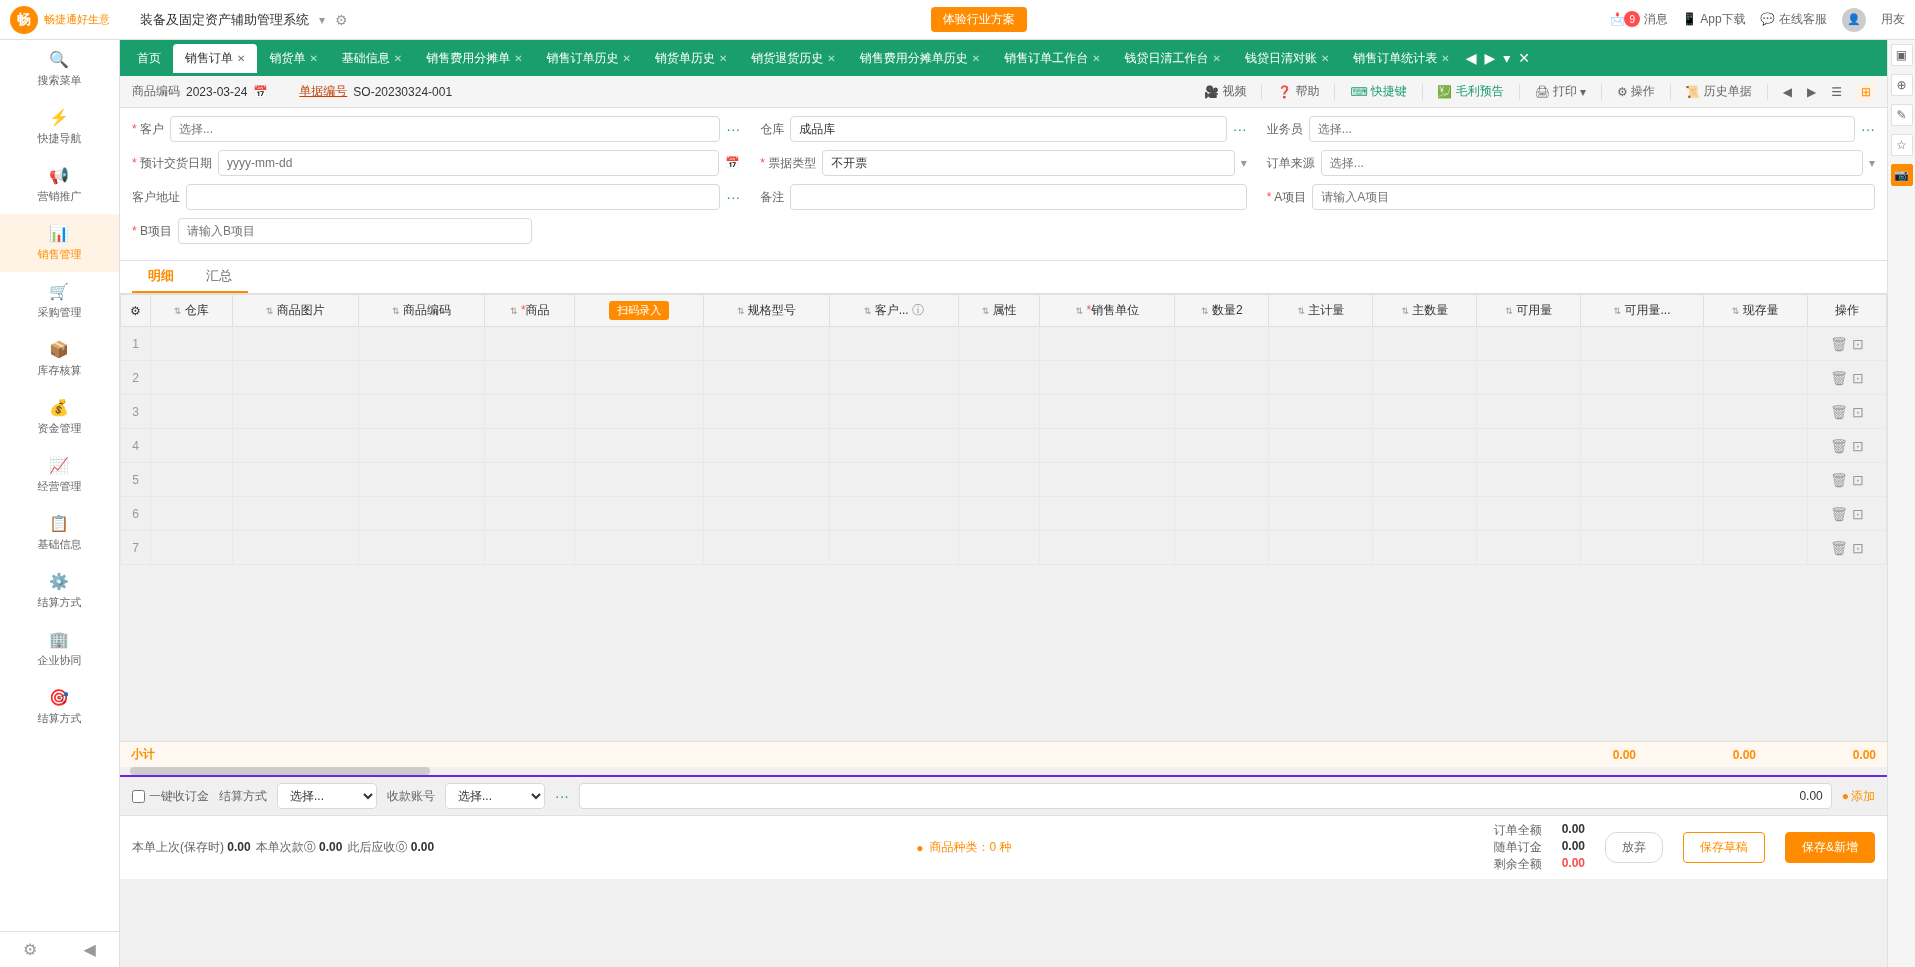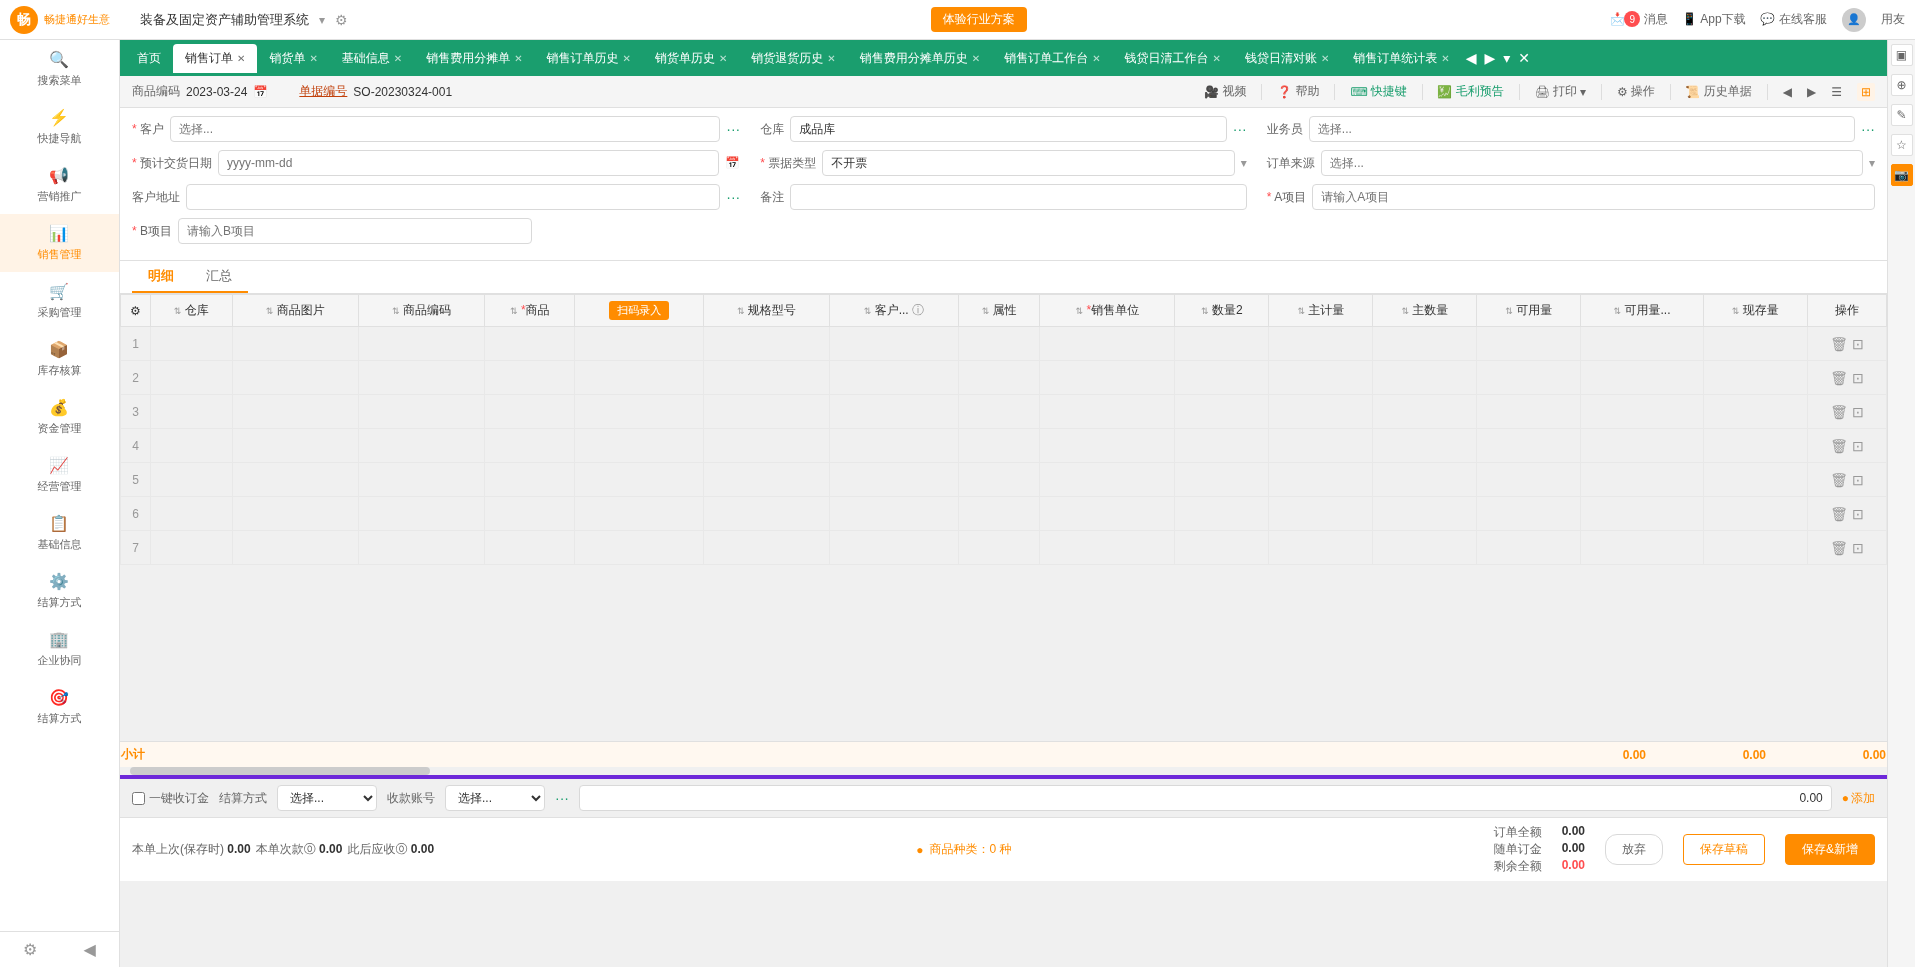--- a/index.html
+++ b/index.html
@@ -65,21 +65,21 @@
     table { width: 100%; border-collapse: collapse; font-size: 12px; }
     thead tr { background: #f5f5f5; }
     th { border: 1px solid #e0e0e0; padding: 6px 4px; text-align: center; font-weight: normal; color: #333; white-space: nowrap; position: sticky; top: 0; background: #f5f5f5; z-index: 1; }
     td { border: 1px solid #e8e8e8; padding: 4px; text-align: center; height: 34px; }
     .row-num { color: #999; width: 30px; }
     .scan-btn { background: #ff8c00; color: white; border: none; padding: 2px 8px; border-radius: 3px; font-size: 11px; cursor: pointer; }
     .action-icons { display: flex; gap: 4px; justify-content: center; }
     .action-icon { cursor: pointer; color: #999; font-size: 14px; }
     
     
-    .table-footer { background: #fff8f0; padding: 4px 1px; display: flex; align-items: center; font-size: 12px; border-top: 1px solid #e0e0e0; }
+    .table-footer { background: #fff8f0; padding: 4px 11px; display: flex; align-items: center; font-size: 12px; border-top: 1px solid #e0e0e0; }
     .footer-label { color: #ff8c00; font-weight: bold; margin-right: 20px; }
     .footer-values { display: flex; gap: 40px; margin-left: auto; color: #ff8c00; font-weight: bold; }
     
     
     .bottom-bar { background: #fff; border-top: 1px solid #e0e0e0; padding: 6px 12px; display: flex; align-items: center; justify-content: space-between; }
     .bottom-left { display: flex; align-items: center; gap: 5px; font-size: 12px; color: #666; }
     .bottom-right { display: flex; align-items: center; gap: 20px; }
     .order-summary { font-size: 12px; color: #666; text-align: right; }
     .order-summary-row { display: flex; justify-content: space-between; gap: 20px; }
     .summary-value { color: #333; font-weight: bold; }
@@ -87,21 +87,21 @@
     .btn-save-draft { background: #fff; border: 1px solid #ff8c00; color: #ff8c00; padding: 6px 16px; border-radius: 4px; cursor: pointer; font-size: 12px; }
     .btn-save-new { background: #ff8c00; border: 1px solid #ff8c00; color: white; padding: 6px 16px; border-radius: 4px; cursor: pointer; font-size: 12px; }
     
     
     .right-panel { width: 28px; background: #f5f5f5; border-left: 1px solid #e0e0e0; display: flex; flex-direction: column; align-items: center; padding: 4px 0; gap: 8px; }
     .right-panel-icon { width: 22px; height: 22px; background: #fff; border: 1px solid #e0e0e0; display: flex; align-items: center; justify-content: center; cursor: pointer; font-size: 12px; color: #666; border-radius: 2px; }
     
     .scrollbar-row { height: 8px; background: #f0f0f0; overflow: hidden; }
     .scrollbar-inner { height: 8px; width: 300px; background: #ccc; border-radius: 4px; margin-left: 10px; }
     
-    .payment-row { display: flex; align-items: center; gap: 10px; padding: 6px 12px; border-top: 4px solid #6d28d9; font-size: 12px; }
+    .payment-row { display: flex; align-items: center; gap: 10px; padding: 6px 12px; border-top: 2px solid #6d28d9; font-size: 12px; }
     .checkbox-label { display: flex; align-items: center; gap: 4px; cursor: pointer; color: #666; }
     .add-btn { color: #ff8c00; cursor: pointer; display: flex; align-items: center; gap: 2px; }
     
     .col-settings { width: 28px; }
     .header-sort { font-size: 9px; color: #999; }
   </style>
 </head>
 <body>
 
 <div class="top-bar">

